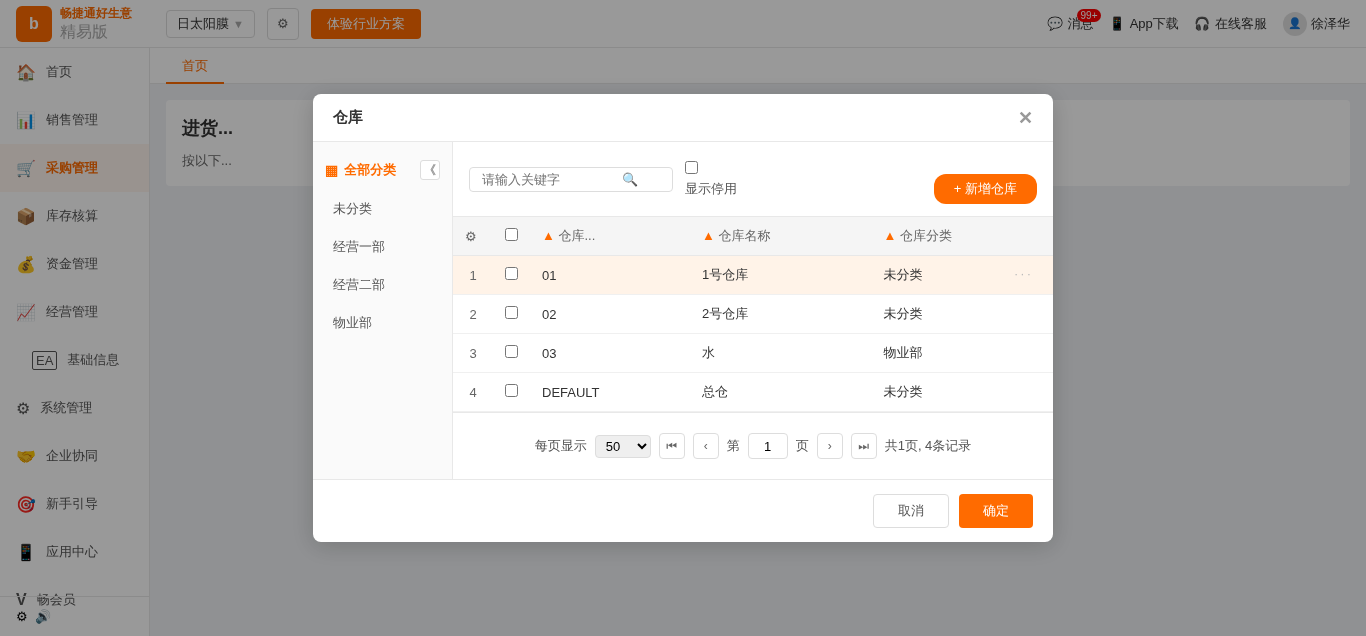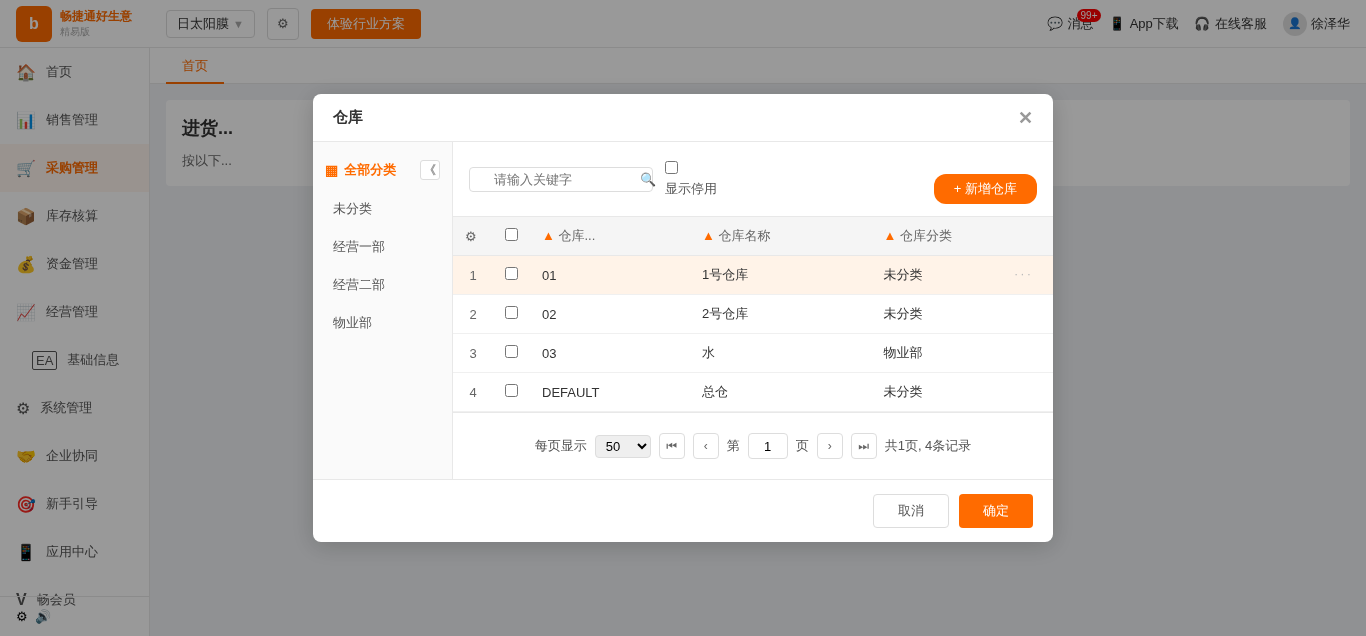--- a/index.html
+++ b/index.html
@@ -168,21 +168,21 @@
     .modal-main {
       flex: 1; display: flex; flex-direction: column;
     }
     .modal-toolbar {
       display: flex; align-items: center; justify-content: space-between;
       padding: 12px 16px; border-bottom: 1px solid #e8e8e8;
     }
     .search-box {
       display: flex; align-items: center;
       border: 1px solid #ddd; border-radius: 4px;
-      padding: 4px 24px; gap: 6px; background: #fff; width: 184px;
+      padding: 4px 12px; background: #fff; width: 204px;
     }
     .search-input {
       border: none; outline: none; font-size: 13px; color: #999; width: 140px;
     }
     .search-icon { color: #aaa; }
     .show-disabled {
       display: flex; align-items: flex-start; gap: 6px; font-size: 13px; color: #555; flex-direction: column;
     }
     .add-btn {
       background: #ff6b00; color: #fff;
@@ -252,21 +252,21 @@
 </head>
 <body>
 
 <div class="top-header">
   <div class="logo-area">
     <div class="logo-icon">
       <span>b</span>
     </div>
     <div>
       <div style="font-size:12px;font-weight:bold;color:#ff6b00;">畅捷通好生意</div>
-      <div style="font-size:10px;color:#aaa;">精易版</div>
+      <div style="font-size:16px;color:#aaa;">精易版</div>
     </div>
   </div>
 
   <div class="header-center">
     <div class="store-selector">
       <span>日太阳膜</span>
       <span style="color:#aaa;font-size:11px;">▼</span>
     </div>
     <div class="gear-btn">
       <span>⚙</span>

